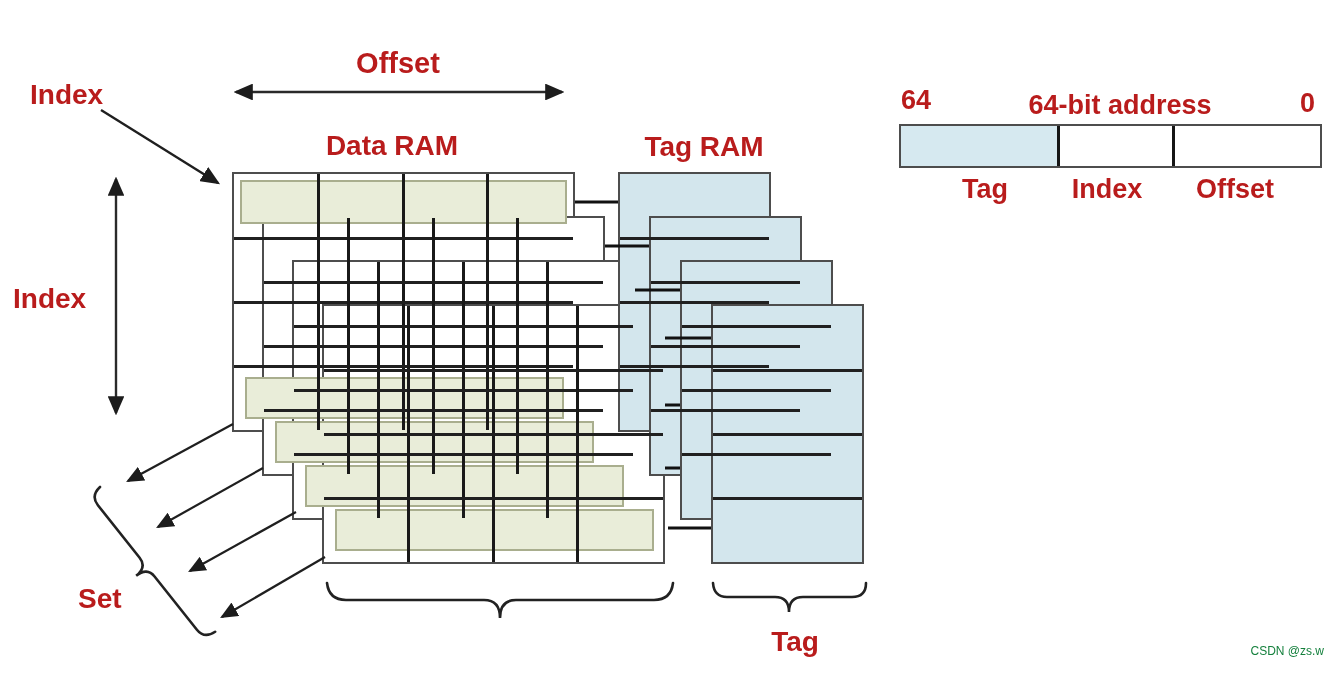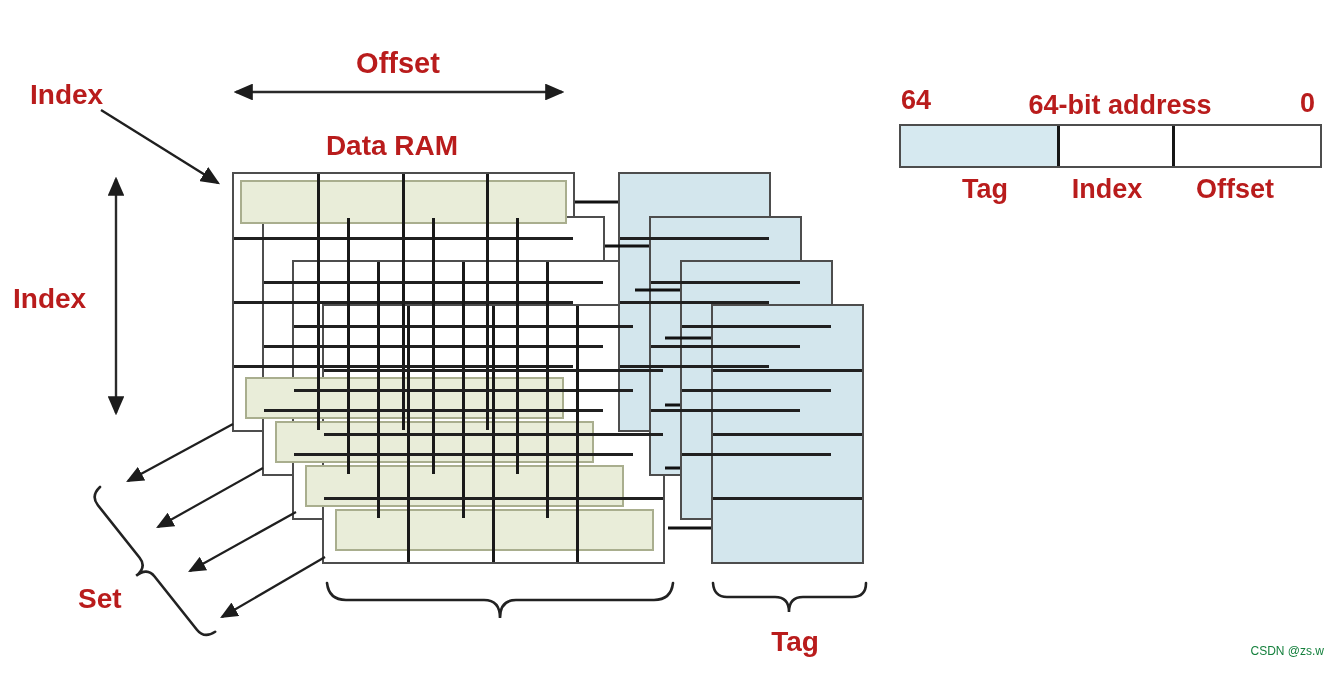--- a/index.html
+++ b/index.html
@@ -133,20 +133,21 @@
     <path class="conn" d="M668,528 H711"></path>
 
     <path class="brace" d="M327,583 Q329,600 346,600 L484,600 Q500,600 500,618 Q500,600 516,600 L654,600 Q671,600 673,583"></path>
     <path class="brace" d="M713,583 Q714,597 727,597 L775,597 Q789,597 789,612 Q789,597 803,597 L852,597 Q866,597 866,583"></path>
     <path class="brace" transform="translate(100,487) rotate(51.5)" d="M0,0 Q1,13 13,13 L80,13 Q92,13 92,27 Q92,13 104,13 L172,13 Q184,13 185,0"></path>
   </svg>
 
   <div class="lbl" style="left:30px;top:81px;font-size:28px;">Index</div>
   <div class="lbl ctr" style="left:318px;top:49px;width:160px;font-size:29px;">Offset</div>
   <div class="lbl ctr" style="left:292px;top:132px;width:200px;font-size:28px;">Data RAM</div>
+  <div class="lbl ctr" style="left:604px;top:133px;width:200px;font-size:28px;">Tag RAM</div>
   <div class="lbl" style="left:13px;top:285px;font-size:28px;">Index</div>
   <div class="lbl" style="left:78px;top:585px;font-size:28px;">Set</div>
   <div class="lbl ctr" style="left:695px;top:628px;width:200px;font-size:28px;">Tag</div>
 
   <div class="lbl ctr" style="left:970px;top:48px;width:300px;font-size:27px;margin-top:44px;">64-bit address</div>
   <div class="lbl" style="left:874px;top:87px;font-size:27px;font-weight:bold;margin-left:27px;">64</div>
   <div class="lbl rgt" style="left:1285px;top:90px;width:30px;font-size:27px;">0</div>
 
   <div class="addr-bar">
     <div class="seg seg-tag" style="background-color: rgb(214, 233, 240);"></div>

